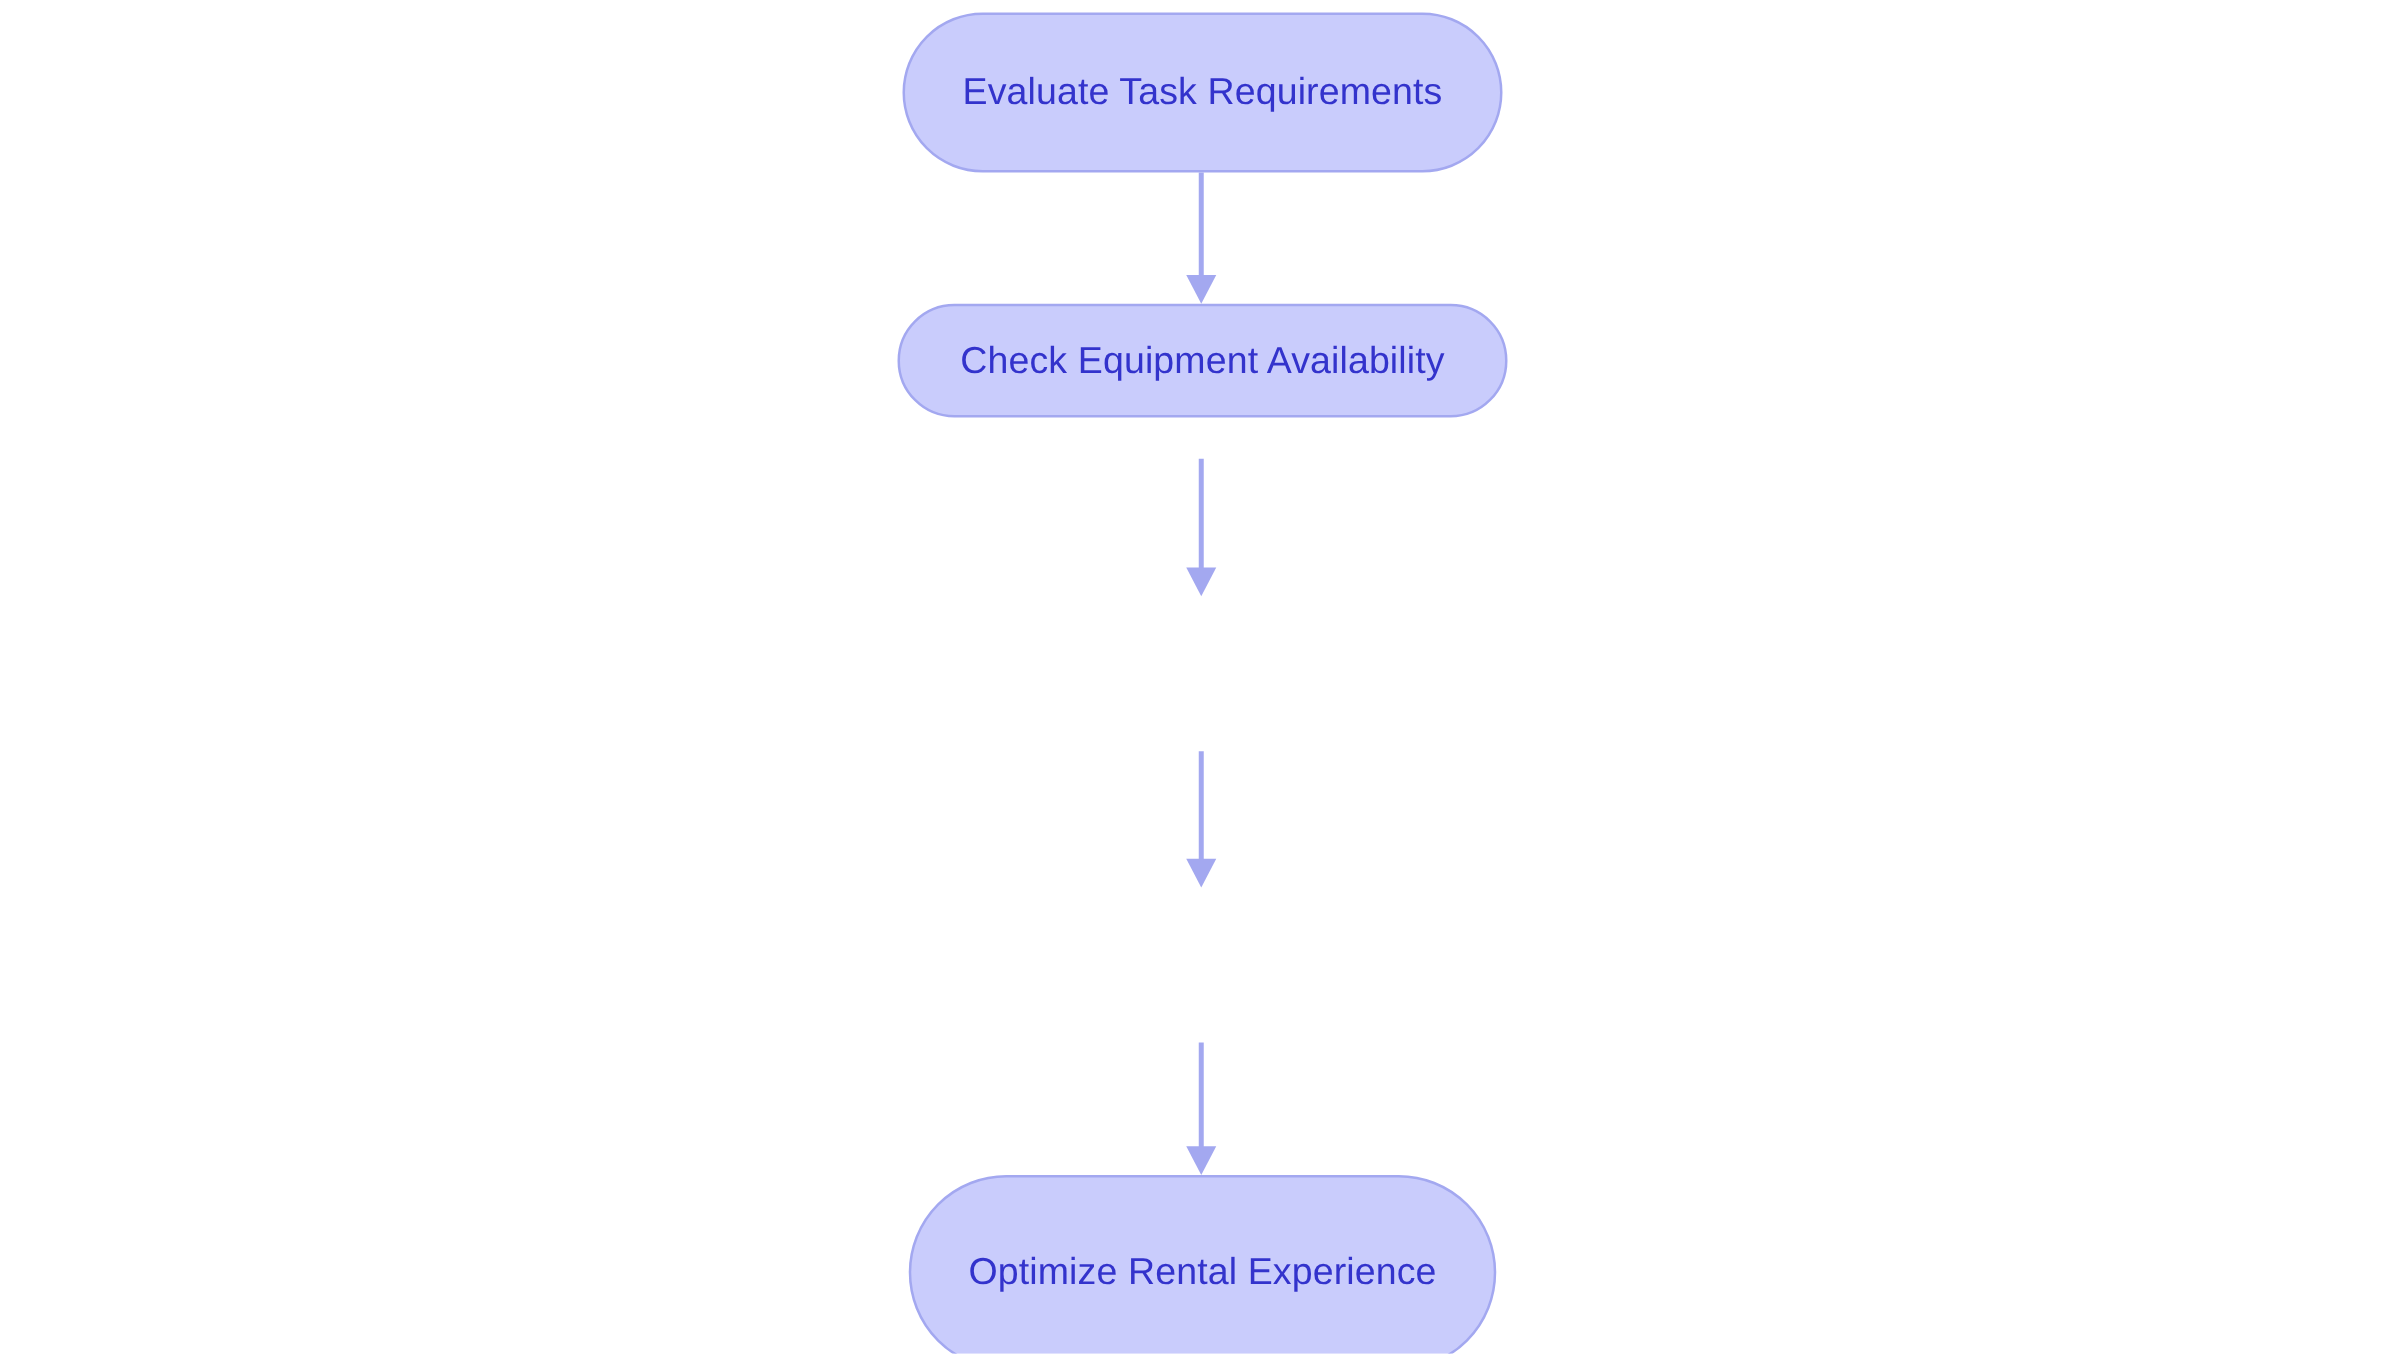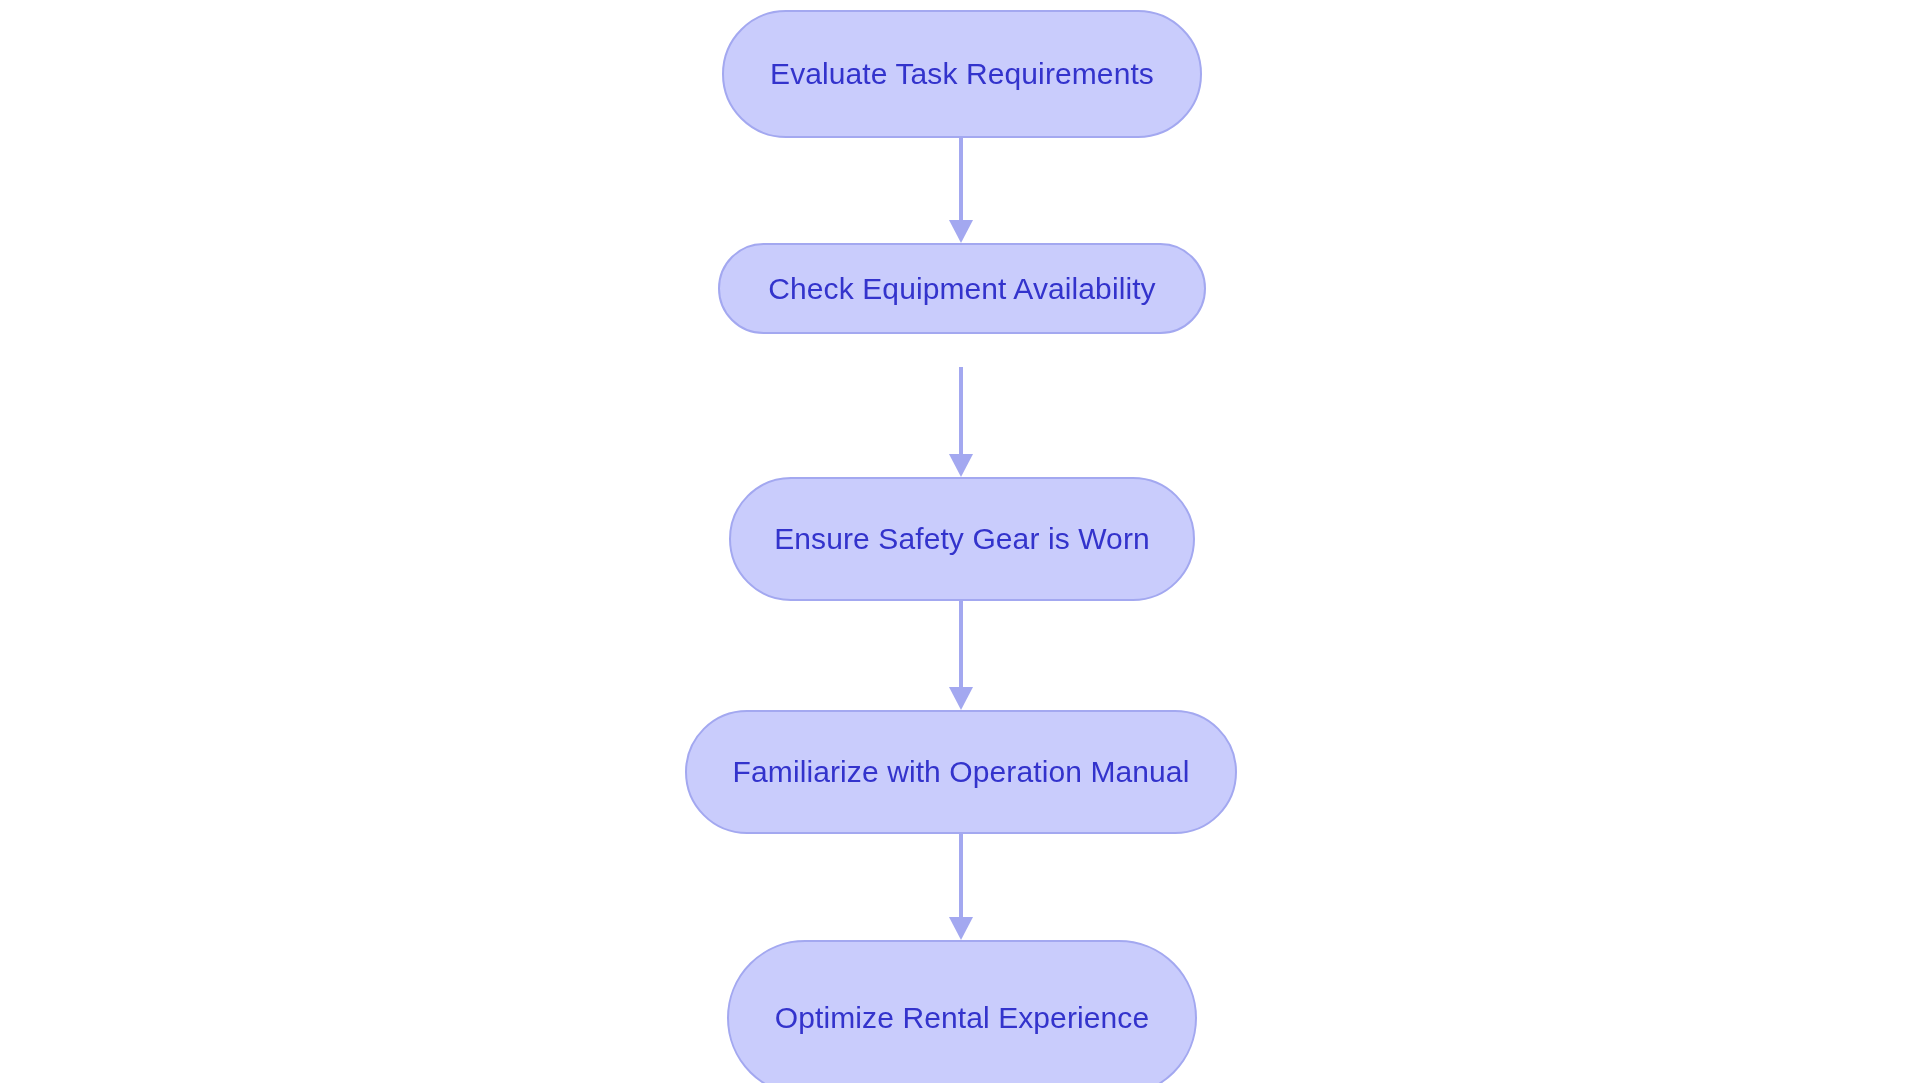--- a/index.html
+++ b/index.html
@@ -97,34 +97,28 @@
       <span class="node-label">Check Equipment Availability</span>
     </div>
 
     <div class="connector" id="edge-2">
       <svg width="1920" height="110" viewBox="0 0 1920 110">
         <line x1="961" y1="0" x2="961" y2="91" stroke="#a3a8f0" stroke-width="4"></line>
         <polygon points="949,87 973,87 961,110" fill="#a3a8f0"></polygon>
       </svg>
     </div>
 
-    <div class="node" id="node-3">
-      <span class="node-label">Ensure Safety Gear is Worn</span>
-    </div>
 
     <div class="connector" id="edge-3">
       <svg width="1920" height="109" viewBox="0 0 1920 109">
         <line x1="961" y1="0" x2="961" y2="90" stroke="#a3a8f0" stroke-width="4"></line>
         <polygon points="949,86 973,86 961,109" fill="#a3a8f0"></polygon>
       </svg>
     </div>
 
-    <div class="node" id="node-4">
-      <span class="node-label">Familiarize with Operation Manual</span>
-    </div>
 
     <div class="connector" id="edge-4">
       <svg width="1920" height="106" viewBox="0 0 1920 106">
         <line x1="961" y1="0" x2="961" y2="87" stroke="#a3a8f0" stroke-width="4"></line>
         <polygon points="949,83 973,83 961,106" fill="#a3a8f0"></polygon>
       </svg>
     </div>
 
     <div class="node" id="node-5">
       <span class="node-label">Optimize Rental Experience</span>

